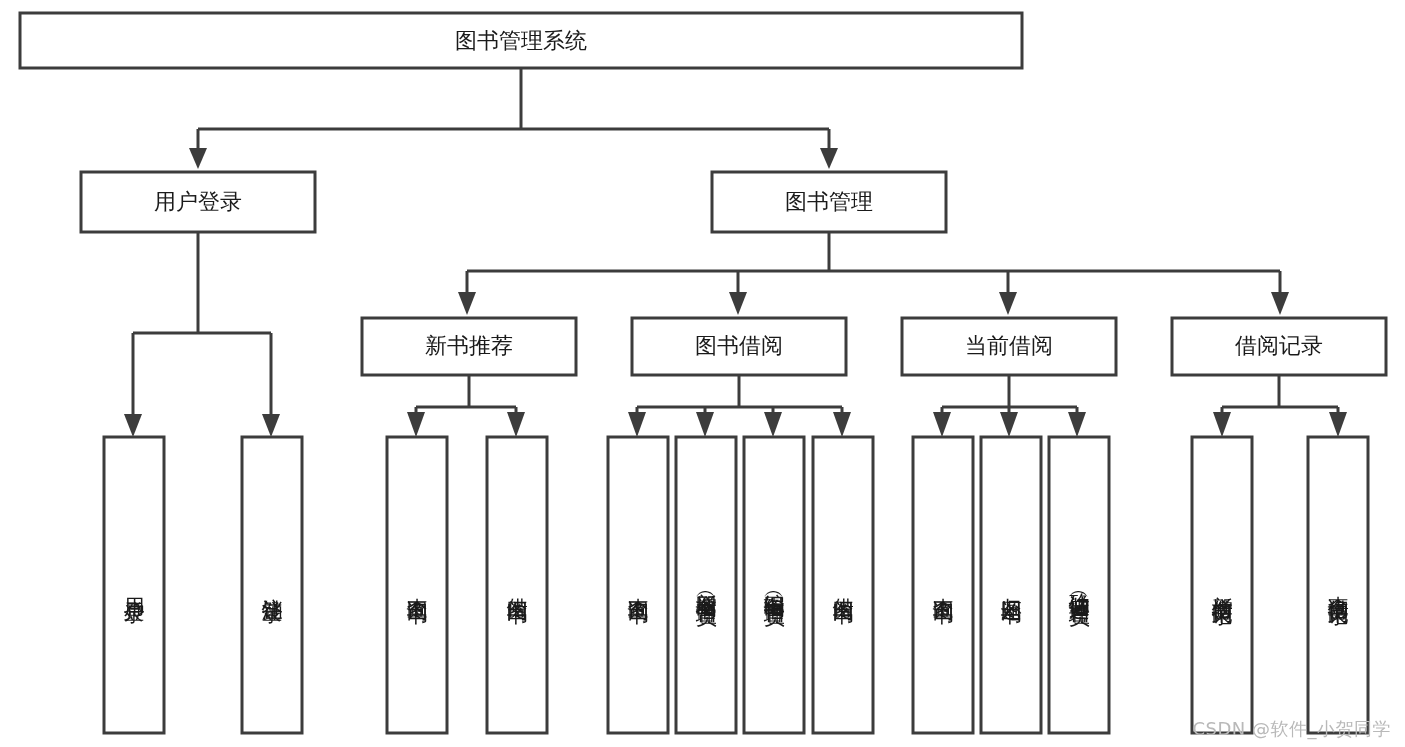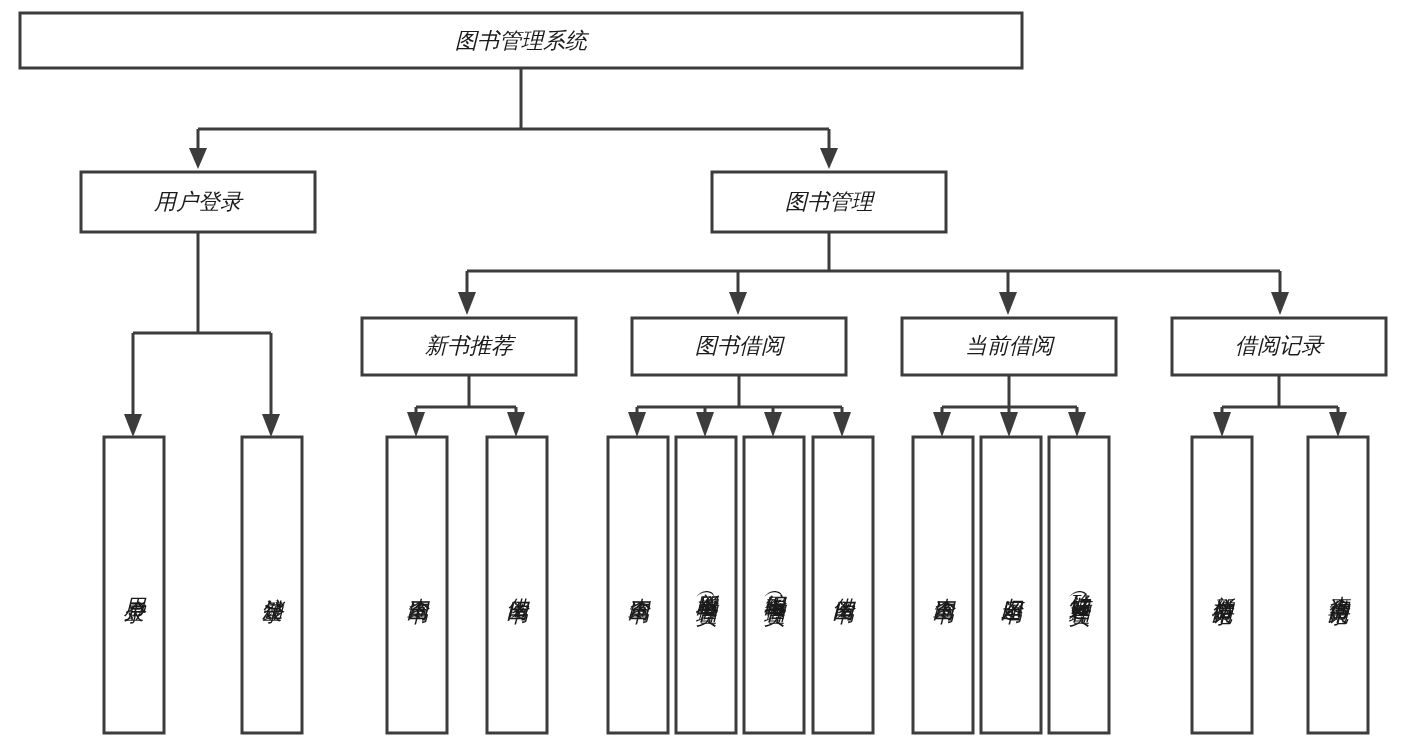--- a/index.html
+++ b/index.html
@@ -9,21 +9,20 @@
   }
   body {
     font-family: "DejaVu Sans", "Liberation Sans", sans-serif;
   }
   #diagram-root {
     position: relative;
     width: 1405px;
     height: 747px;
     background: #ffffff;
     overflow: hidden;
-    font-style: italic;
   }
   svg#tree-svg {
     position: absolute;
     left: 0;
     top: 0;
     width: 1405px;
     height: 747px;
   }
   .node-box {
     fill: #ffffff;
@@ -220,14 +219,15 @@
   <div class="leaf-label" style="left:744px; top:437px; width:60px; height:296px;">编辑图书（管理员）</div>
   <div class="leaf-label" style="left:813px; top:437px; width:60px; height:296px;">借阅图书</div>
 
   <div class="leaf-label" style="left:913px; top:437px; width:60px; height:296px;">查询图书</div>
   <div class="leaf-label" style="left:981px; top:437px; width:60px; height:296px;">归还图书</div>
   <div class="leaf-label" style="left:1049px; top:437px; width:60px; height:296px;">确认归还（管理员）</div>
 
   <div class="leaf-label" style="left:1192px; top:437px; width:60px; height:296px;">新增借阅记录</div>
   <div class="leaf-label" style="left:1308px; top:437px; width:60px; height:296px;">查询借阅记录</div>
 
+  <div class="watermark">CSDN @软件_小贺同学</div>
 
 </div>
 
 </body></html>

